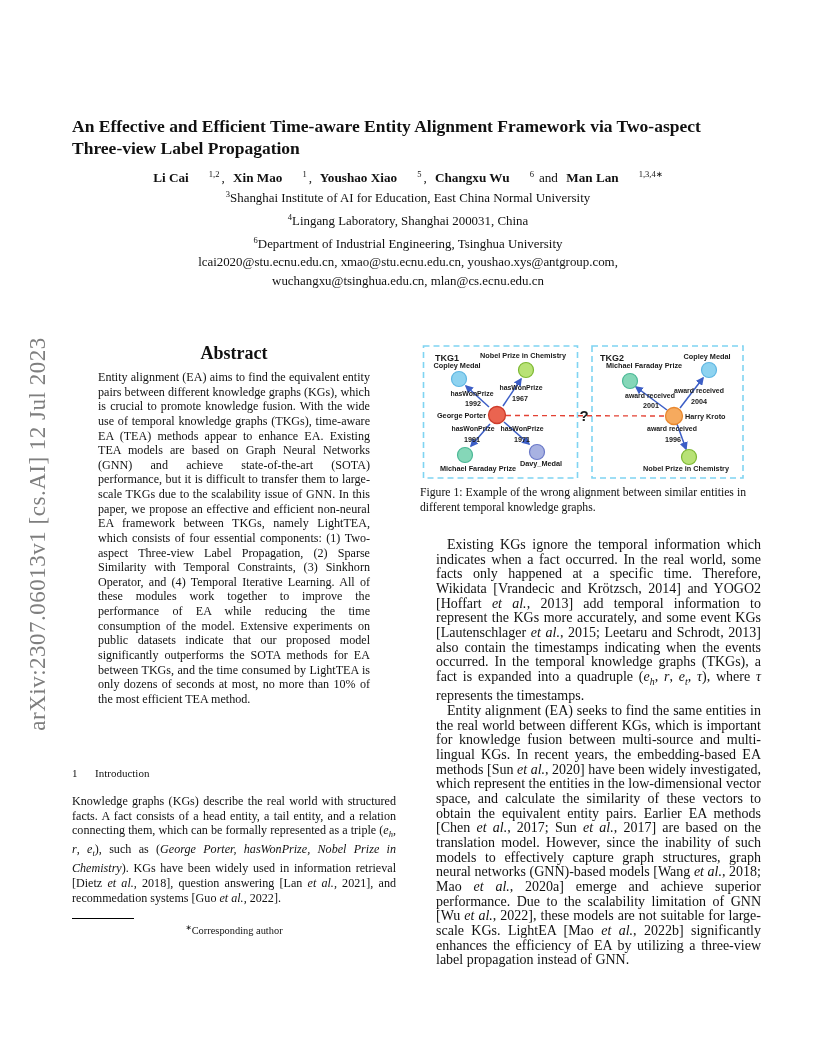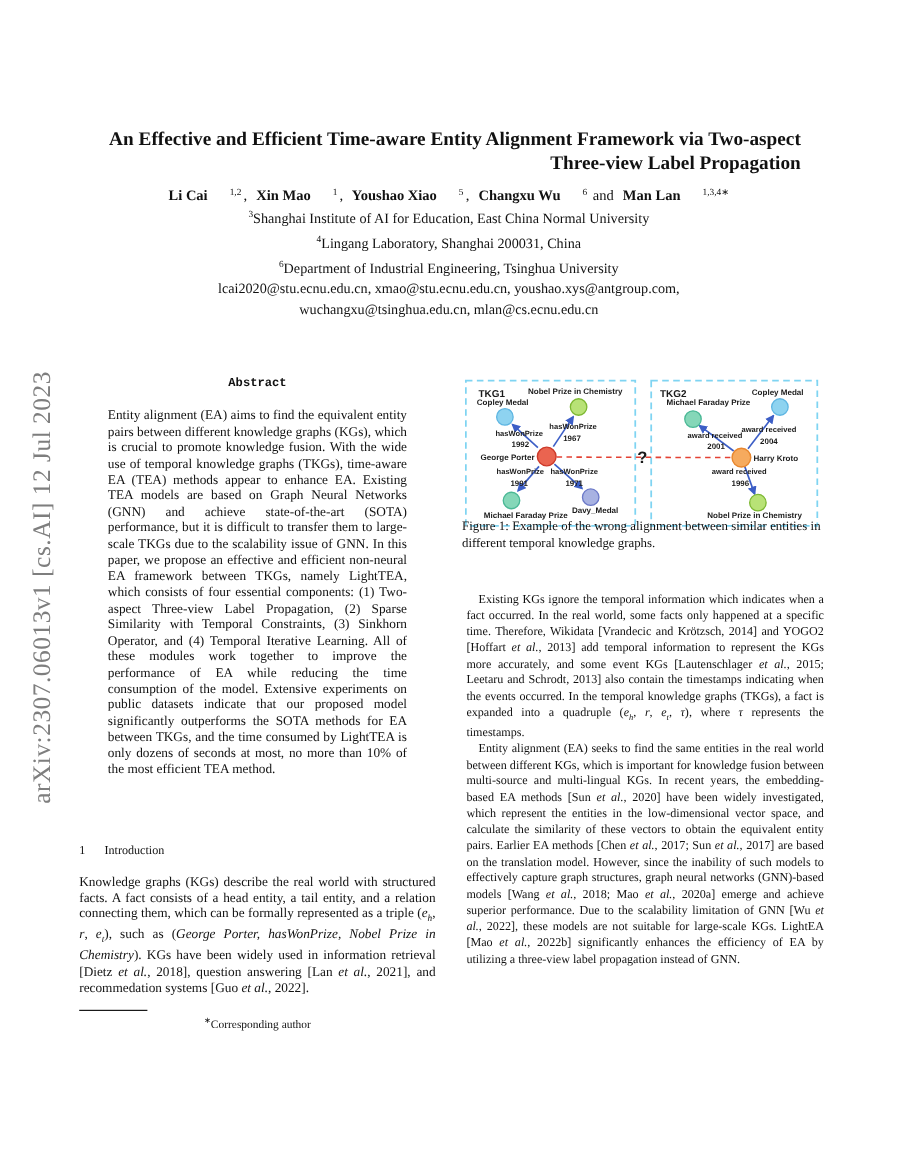--- a/index.html
+++ b/index.html
@@ -3,45 +3,45 @@
 <meta charset="utf-8">
 <style>
   html,body{margin:0;padding:0;background:#ffffff;}
   .page{position:relative;width:816px;height:1056px;background:#ffffff;overflow:hidden;
         font-family:"Liberation Serif",serif;color:#111;}
   
   .watermark{position:absolute;left:-212px;top:521px;width:500px;text-align:center;
              transform:rotate(-90deg);font-size:23px;color:#7e7e7e;letter-spacing:.5px;
              font-family:"Liberation Serif",serif;white-space:nowrap;}
   
-  .title{position:absolute;top:116px;left:88px;width:640px;text-align:right;
+  .title{position:absolute;top:116px;left:72px;width:640px;text-align:left;
          font-size:17.5px;font-weight:bold;line-height:1.25;}
   .authors{position:absolute;top:169px;left:0;width:816px;text-align:center;
            font-size:13.2px;font-weight:bold;}
   .authors sup{font-size:8.5px;font-weight:normal;padding-left:20px;}
   .authors .sep{font-weight:normal;padding:0 5px 0 2px;}
   .authors .conj{font-weight:normal;padding:0 5px;}
   .affils{position:absolute;top:185px;left:0;width:816px;text-align:center;
           font-size:12.9px;line-height:18.5px;}
   .affils sup{font-size:8.5px;}
   
   .abs-head{position:absolute;left:72px;top:343px;width:324px;text-align:center;
-            font-size:11px;font-weight:bold;font-family:Liberation Mono, monospace;}
+            font-size:18px;font-weight:bold;}
   .abs-body{position:absolute;left:98px;top:370px;width:272px;font-size:12.1px;
             line-height:14.63px;text-align:justify;}
   .sec-head{position:absolute;left:72px;top:767px;font-size:11px;font-weight:normal;}
   .sec-head .num{display:inline-block;width:23px;}
   .intro-body{position:absolute;left:72px;top:794px;width:324px;font-size:12.1px;
               line-height:14.63px;text-align:justify;}
   .footnote{position:absolute;left:72px;top:918px;width:324px;font-size:10.4px;text-align:center;}
   .footnote .rule{width:62px;border-top:1px solid #000;margin-bottom:4px;}
   .footnote sup{font-size:7.5px;}
-  .fig-caption{position:absolute;left:420px;top:472px;width:326px;font-size:11.7px;
+  .fig-caption{position:absolute;left:420px;top:486px;width:326px;font-size:11.7px;
                line-height:14.6px;text-align:justify;}
-  .right-body{position:absolute;left:424px;top:538px;width:325px;font-size:11px;
+  .right-body{position:absolute;left:436px;top:538px;width:325px;font-size:14px;
               line-height:14.65px;text-align:justify;}
   .right-body p{margin:0;text-indent:11px;}
   
   .figsvg{position:absolute;left:422px;top:344px;}
   .figsvg text{font-family:"Liberation Sans",sans-serif;font-weight:bold;fill:#1a1a1a;}
   .tkgbox{fill:none;stroke:#7fd4f2;stroke-width:1.6;stroke-dasharray:6,4;}
   .tkglabel{fill:#5cc6ee;font-size:9px;}
   .nodelabel{font-size:7.3px;}
   .rel{font-size:6.9px;}
   .year{font-size:7.2px;fill:#e8302a;}

